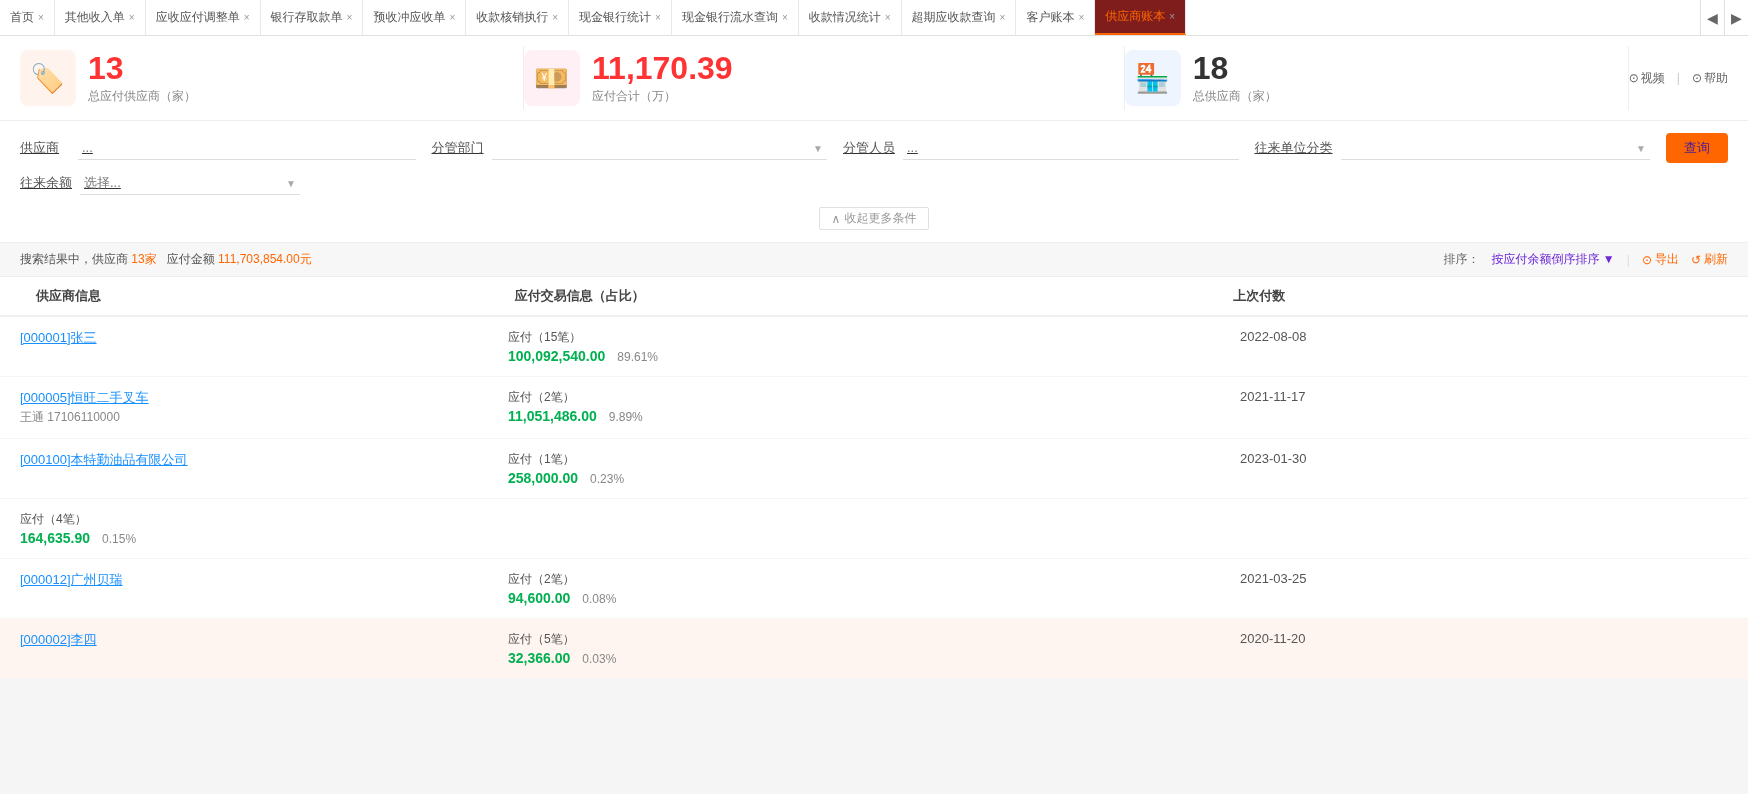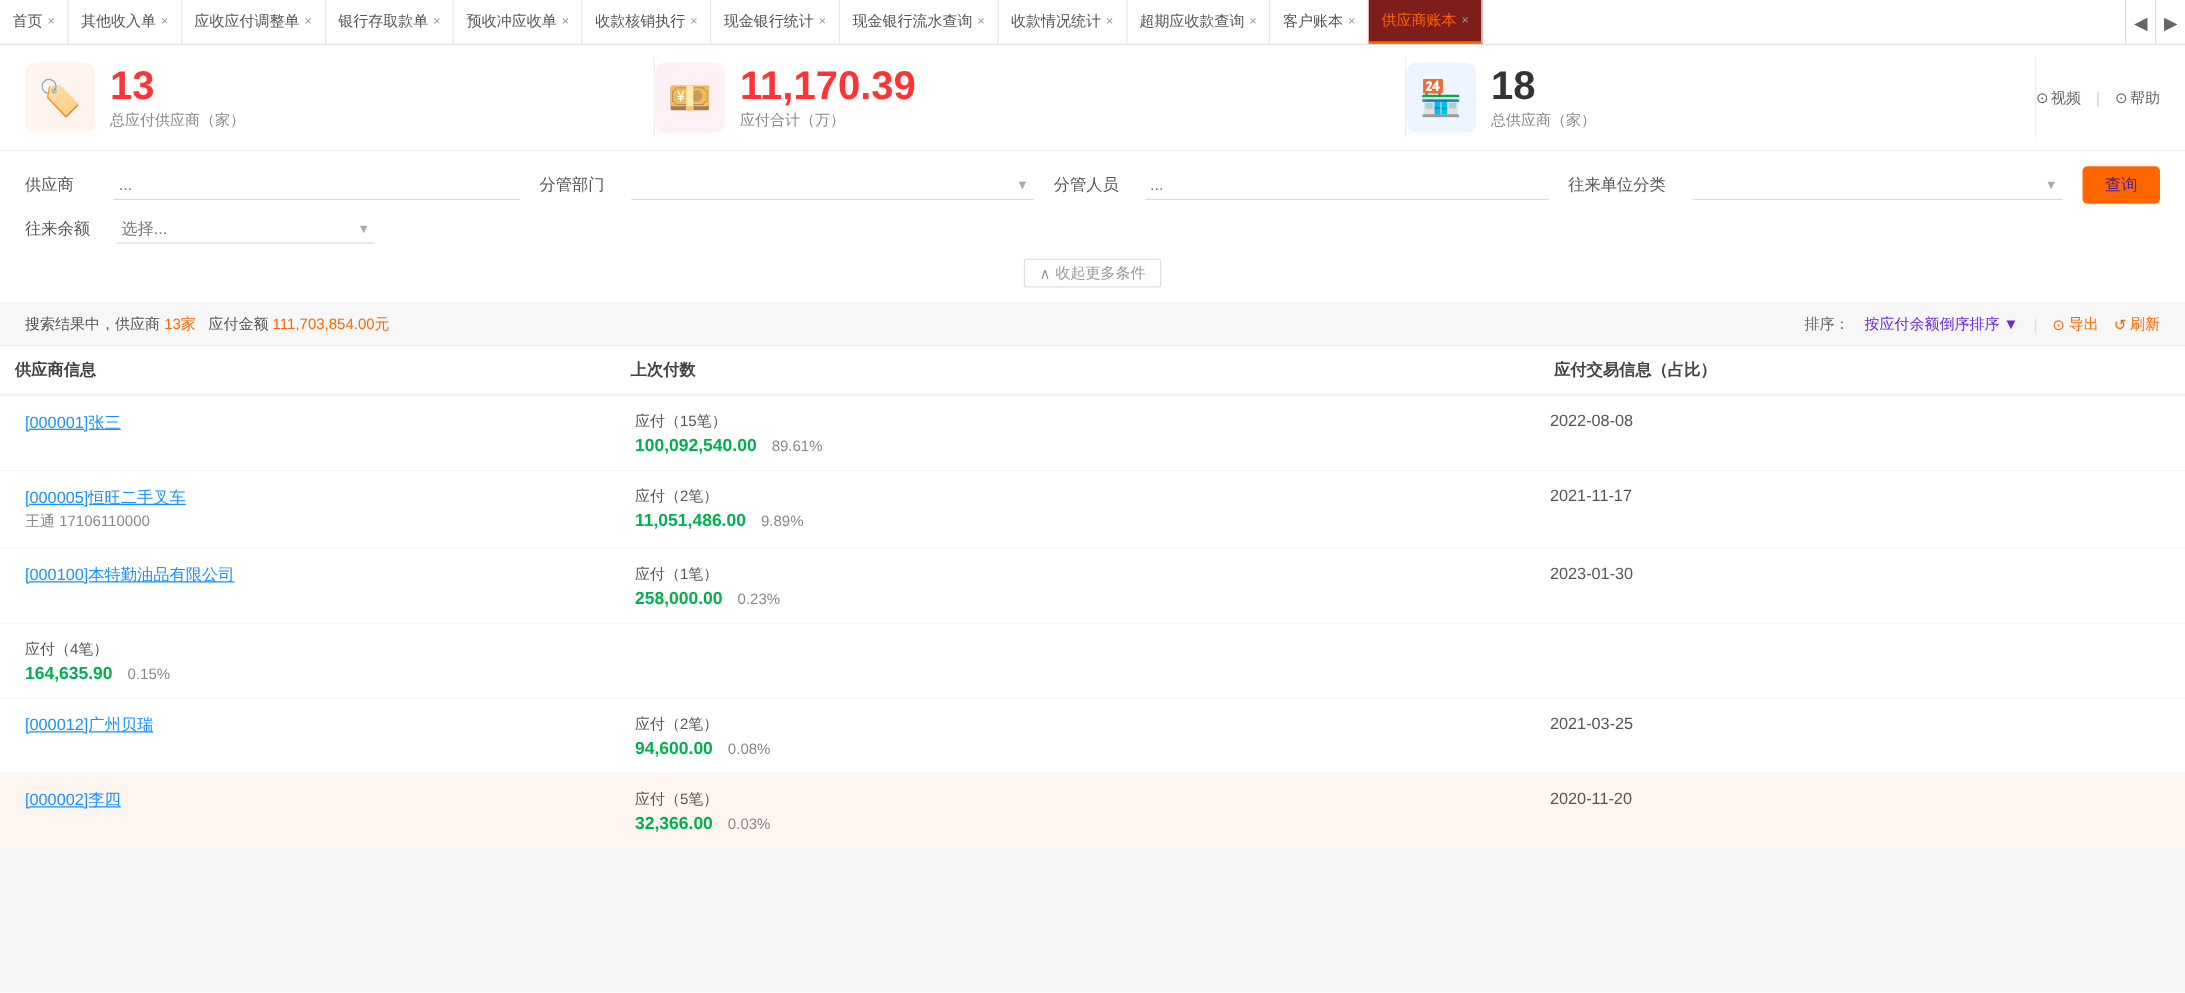--- a/index.html
+++ b/index.html
@@ -74,22 +74,23 @@
     }
     .search-row {
       display: flex;
       align-items: center;
       gap: 16px;
       margin-bottom: 8px;
     }
     .search-field {
       display: flex;
       align-items: center;
-      gap: 21px;
+      gap: 8px;
       flex: 1;
+      text-decoration: underline;
     }
     .search-field label { font-size: 13px; color: #555; white-space: nowrap; min-width: 50px; }
     .search-input {
       flex: 1;
       border: none;
       border-bottom: 1px solid #ddd;
       padding: 4px 4px;
       font-size: 13px;
       outline: none;
       color: #aaa;
@@ -162,21 +163,21 @@
     }
 
     
     .main-table {
       background: #fff;
       width: 100%;
     }
     .table-header {
       display: grid;
       grid-template-columns: 2fr 3fr 2fr;
-      padding: 10px 12px;
+      padding: 10px 36px;
       border-bottom: 2px solid #f0f0f0;
       font-size: 13px;
       font-weight: bold;
       color: #444;
     }
     .table-row {
       display: grid;
       grid-template-columns: 2fr 3fr 2fr;
       padding: 12px 20px;
       border-bottom: 1px solid #f5f5f5;
@@ -358,22 +359,22 @@
     <span class="btn-action">
       <span>↺</span>
       <span>刷新</span>
     </span>
   </div>
 </div>
 
 <div class="main-table">
   <div class="table-header">
     <div>供应商信息</div>
+    <div>应付交易信息（占比）</div>
     <div>上次付数</div>
-    <div>应付交易信息（占比）</div>
   </div>
   <div id="table-body">
       <div class="table-row">
       <div>
         <div class="supplier-link">[000001]张三</div>
 
       </div>
       <div>
         <div class="trade-label">应付（15笔）</div>
         <div class="trade-row">

